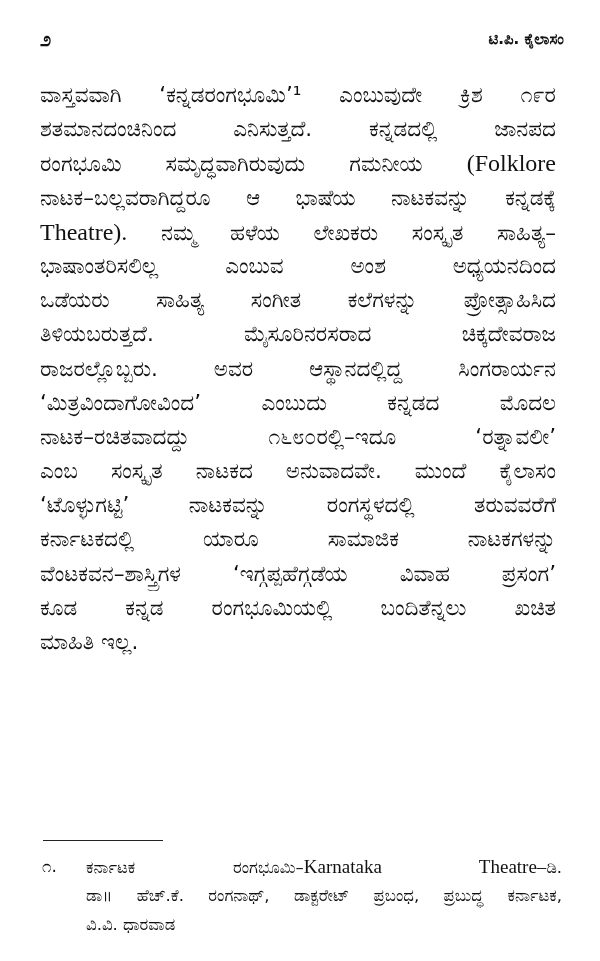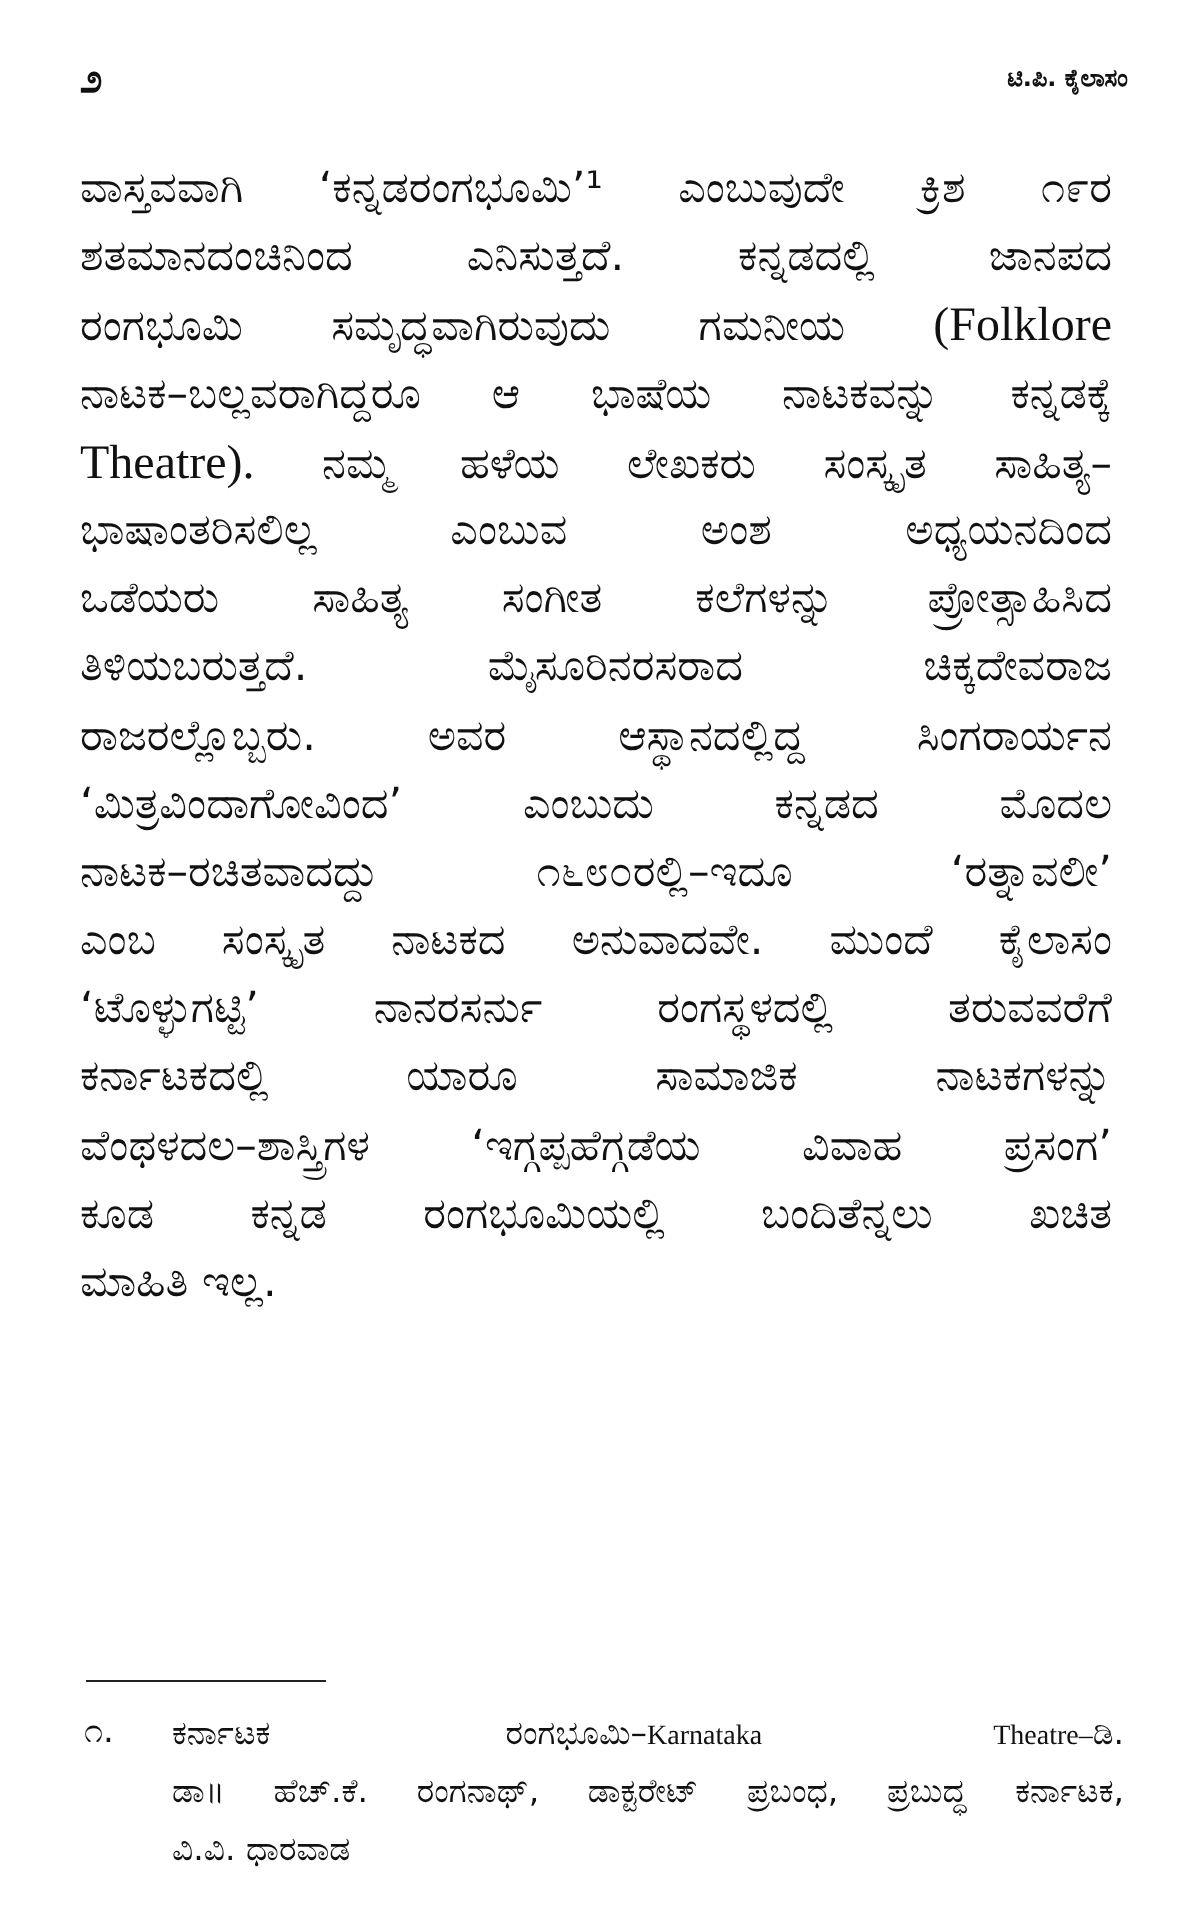--- a/index.html
+++ b/index.html
@@ -23,21 +23,21 @@
       height: 30px;
       display: flex;
       justify-content: space-between;
       align-items: center;
     }
     .page-number {
       font-size: 20px;
       font-weight: bold;
     }
     .running-head {
-      font-size: 12px;
+      font-size: 15px;
       font-weight: bold;
     }
     .body-text {
       position: absolute;
       top: 78px;
       left: 40px;
       width: 516px;
     }
     .line {
       height: 34.2px;
@@ -87,21 +87,21 @@
       line-height: 29px;
       height: 29px;
       white-space: nowrap;
       text-align: justify;
       text-align-last: justify;
     }
     .fn-line.last {
       text-align-last: left;
     }
     .fn-line .latin {
-      font-size: 14px;
+      font-size: 19px;
     }
   </style>
 </head>
 <body>
 
 <div class="page-header">
   <span class="page-number">೨</span>
   <span class="running-head">ಟಿ.ಪಿ. ಕೈಲಾಸಂ</span>
 </div>
 
@@ -111,23 +111,23 @@
   <div class="line"><span>ರಂಗಭೂಮಿ ಸಮೃದ್ಧವಾಗಿರುವುದು ಗಮನೀಯ </span><span class="latin">(Folklore</span></div>
   <div class="line">ನಾಟಕ–ಬಲ್ಲವರಾಗಿದ್ದರೂ ಆ ಭಾಷೆಯ ನಾಟಕವನ್ನು ಕನ್ನಡಕ್ಕೆ</div>
   <div class="line"><span class="latin">Theatre).</span><span> ನಮ್ಮ ಹಳೆಯ ಲೇಖಕರು ಸಂಸ್ಕೃತ ಸಾಹಿತ್ಯ–</span></div>
   <div class="line">ಭಾಷಾಂತರಿಸಲಿಲ್ಲ ಎಂಬುವ ಅಂಶ ಅಧ್ಯಯನದಿಂದ</div>
   <div class="line">ಒಡೆಯರು ಸಾಹಿತ್ಯ ಸಂಗೀತ ಕಲೆಗಳನ್ನು ಪ್ರೋತ್ಸಾಹಿಸಿದ</div>
   <div class="line">ತಿಳಿಯಬರುತ್ತದೆ. ಮೈಸೂರಿನರಸರಾದ ಚಿಕ್ಕದೇವರಾಜ</div>
   <div class="line">ರಾಜರಲ್ಲೊಬ್ಬರು. ಅವರ ಆಸ್ಥಾನದಲ್ಲಿದ್ದ ಸಿಂಗರಾರ್ಯನ</div>
   <div class="line">‘ಮಿತ್ರವಿಂದಾಗೋವಿಂದ’ ಎಂಬುದು ಕನ್ನಡದ ಮೊದಲ</div>
   <div class="line">ನಾಟಕ–ರಚಿತವಾದದ್ದು ೧೬೮೦ರಲ್ಲಿ–ಇದೂ ‘ರತ್ನಾವಲೀ’</div>
   <div class="line">ಎಂಬ ಸಂಸ್ಕೃತ ನಾಟಕದ ಅನುವಾದವೇ. ಮುಂದೆ ಕೈಲಾಸಂ</div>
-  <div class="line">‘ಟೊಳ್ಳುಗಟ್ಟಿ’ ನಾನರಸರ್ನು ರಂಗಸ್ಥಳದಲ್ಲಿ ತರುವವರೆಗೆ</div>
+  <div class="line">‘ಟೊಳ್ಳುಗಟ್ಟಿ’ ನಾಟಕವನ್ನು ರಂಗಸ್ಥಳದಲ್ಲಿ ತರುವವರೆಗೆ</div>
   <div class="line">ಕರ್ನಾಟಕದಲ್ಲಿ ಯಾರೂ ಸಾಮಾಜಿಕ ನಾಟಕಗಳನ್ನು</div>
-  <div class="line">ವೆಂಥಳದಲ–ಶಾಸ್ತ್ರಿಗಳ ‘ಇಗ್ಗಪ್ಪಹೆಗ್ಗಡೆಯ ವಿವಾಹ ಪ್ರಸಂಗ’</div>
+  <div class="line">ವೆಂಟಕವನ–ಶಾಸ್ತ್ರಿಗಳ ‘ಇಗ್ಗಪ್ಪಹೆಗ್ಗಡೆಯ ವಿವಾಹ ಪ್ರಸಂಗ’</div>
   <div class="line">ಕೂಡ ಕನ್ನಡ ರಂಗಭೂಮಿಯಲ್ಲಿ ಬಂದಿತೆನ್ನಲು ಖಚಿತ</div>
   <div class="line last">ಮಾಹಿತಿ ಇಲ್ಲ.</div>
 </div>
 
 <div class="footnote-rule"></div>
 
 <div class="footnotes">
   <div class="fn-row">
     <span class="fn-marker">೧.</span>
     <div class="fn-lines">

